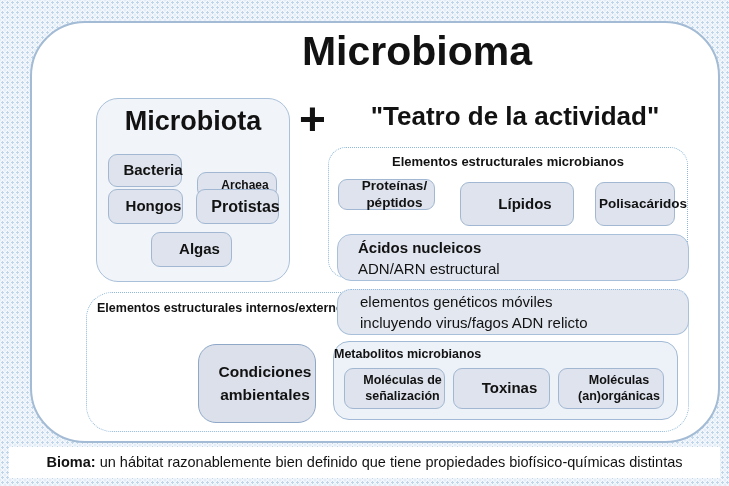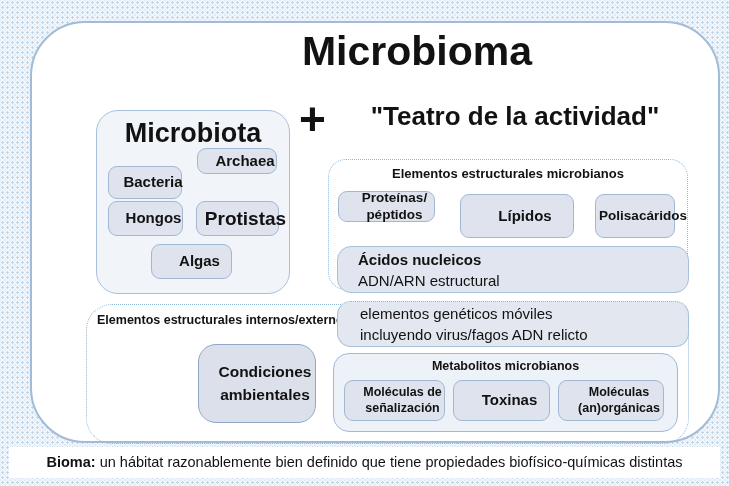--- a/index.html
+++ b/index.html
@@ -14,36 +14,36 @@
     background-position:0 0, 2.5px 2.5px;
   }
   .card{
     position:absolute;left:30px;top:21px;width:690px;height:422px;box-sizing:border-box;
     background:#ffffff;border:2px solid #a3bbd4;border-radius:55px;z-index:0;
   }
   .title{
     position:absolute;left:262px;top:28px;width:310px;z-index:2;
     text-align:center;font-size:41px;font-weight:bold;
   }
-  .panel{position:absolute;box-sizing:border-box;margin-top:12px;}
+  .panel{position:absolute;box-sizing:border-box;}
   .microbiota{
     left:96px;top:98px;width:194px;height:184px;z-index:2;
     background:#f1f5fa;border:1.5px solid #a9c0da;border-radius:22px;
   }
   .microbiota-heading{position:absolute;top:7px;left:0;width:100%;text-align:center;font-size:27px;font-weight:bold;}
   .btn{
     position:absolute;box-sizing:border-box;
     background:#dee3ed;border:1.5px solid #a2b8d2;border-radius:9px;
     display:flex;align-items:center;justify-content:center;
     font-weight:bold;text-align:center;white-space:pre-line;line-height:1.25;padding-left:16px;
   }
   .mb1{left:11px;top:55px;width:74px;height:33px;font-size:15px;}
-  .mb2{left:100px;top:37px;width:80px;height:26px;font-size:15px;}
+  .mb2{left:100px;top:73px;width:80px;height:26px;font-size:12px;}
   .mb3{left:11px;top:90px;width:75px;height:35px;font-size:15px;}
-  .mb4{left:99px;top:90px;width:83px;height:35px;font-size:19px;}
+  .mb4{left:99px;top:90px;width:83px;height:35px;font-size:16px;}
   .mb5{left:54px;top:133px;width:81px;height:35px;font-size:15px;}
   .plus{position:absolute;left:299px;top:92px;font-size:46px;font-weight:bold;z-index:2;}
   .teatro{position:absolute;left:348px;top:101px;width:334px;text-align:center;font-size:26px;font-weight:bold;z-index:2;}
   .estruct{
     left:328px;top:147px;width:360px;height:131px;z-index:1;
     border:1.6px dotted #8fb8da;border-radius:18px;background:transparent;
   }
   .estruct-heading{position:absolute;top:6px;left:0;width:100%;text-align:center;font-size:13px;font-weight:bold;}
   .eb1{left:9px;top:31px;width:97px;height:31px;font-size:13.5px;}
   .eb2{left:131px;top:34px;width:114px;height:44px;font-size:15px;}
@@ -67,21 +67,21 @@
   .internos-heading{position:absolute;left:10px;top:8px;font-size:12.5px;font-weight:bold;}
   .condiciones{
     left:198px;top:344px;width:118px;height:79px;z-index:2;
     background:#dbe0ea;border:1.5px solid #8fa8c8;border-radius:18px;
     font-size:15.5px;line-height:1.45;
   }
   .metab{
     left:333px;top:341px;width:345px;height:79px;z-index:2;
     background:#edf1f8;border:1.5px solid #a2bad6;border-radius:16px;
   }
-  .metab-heading{position:absolute;top:5px;left:0;width:100%;text-align:center;font-size:12.5px;font-weight:bold;}
+  .metab-heading{position:absolute;top:5px;left:0;width:100%;font-size:12.5px;font-weight:bold;}
   .tb1{left:10px;top:26px;width:101px;height:41px;font-size:12.5px;}
   .tb2{left:119px;top:26px;width:97px;height:41px;font-size:15px;}
   .tb3{left:224px;top:26px;width:106px;height:41px;font-size:12.5px;}
   .bioma{
     position:absolute;left:9px;top:447px;width:711px;height:31px;z-index:2;
     background:#ffffff;text-align:center;line-height:31px;font-size:14.5px;
   }
   .bioma .term{font-weight:bold;}
 </style>
 </head>

